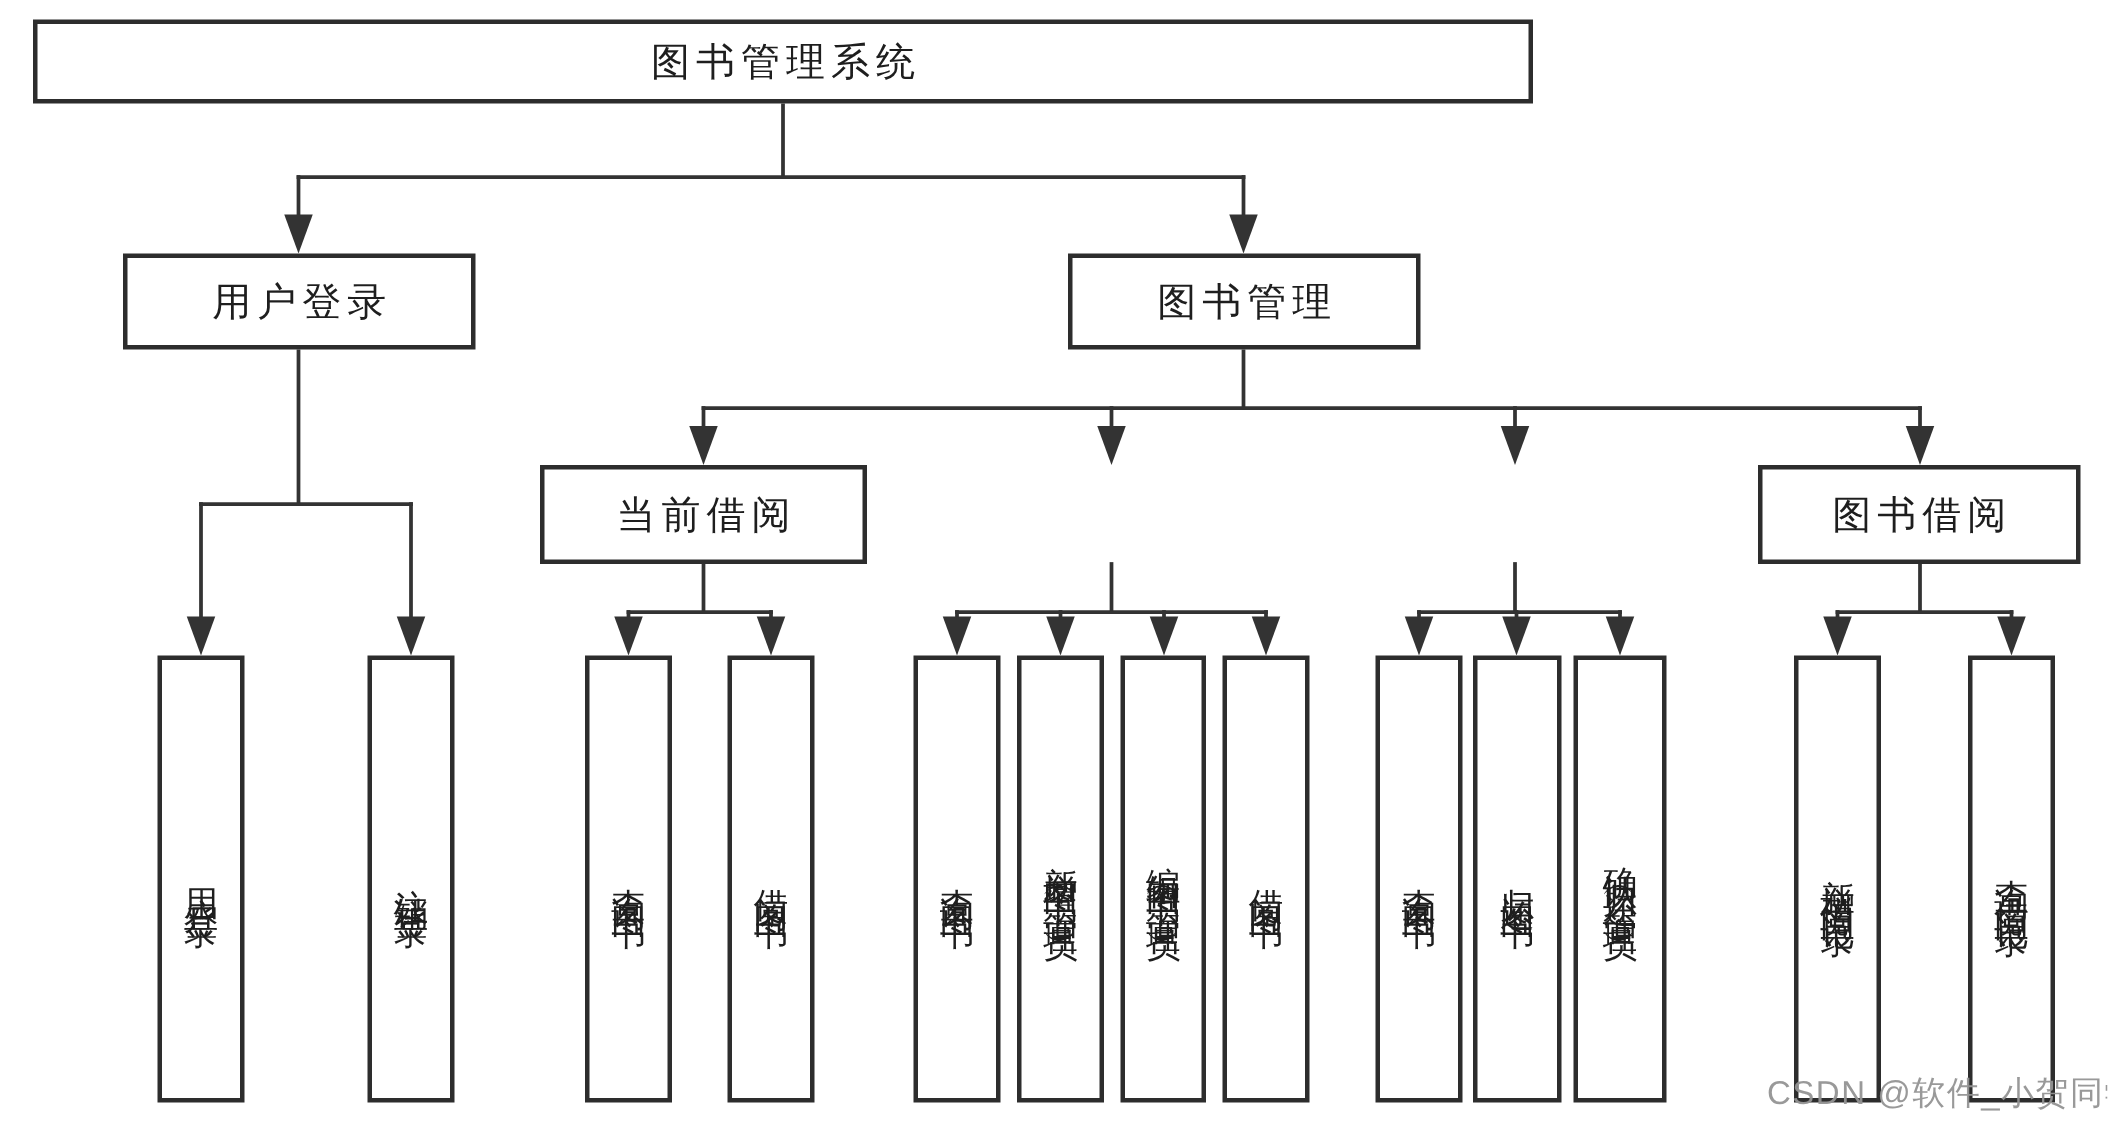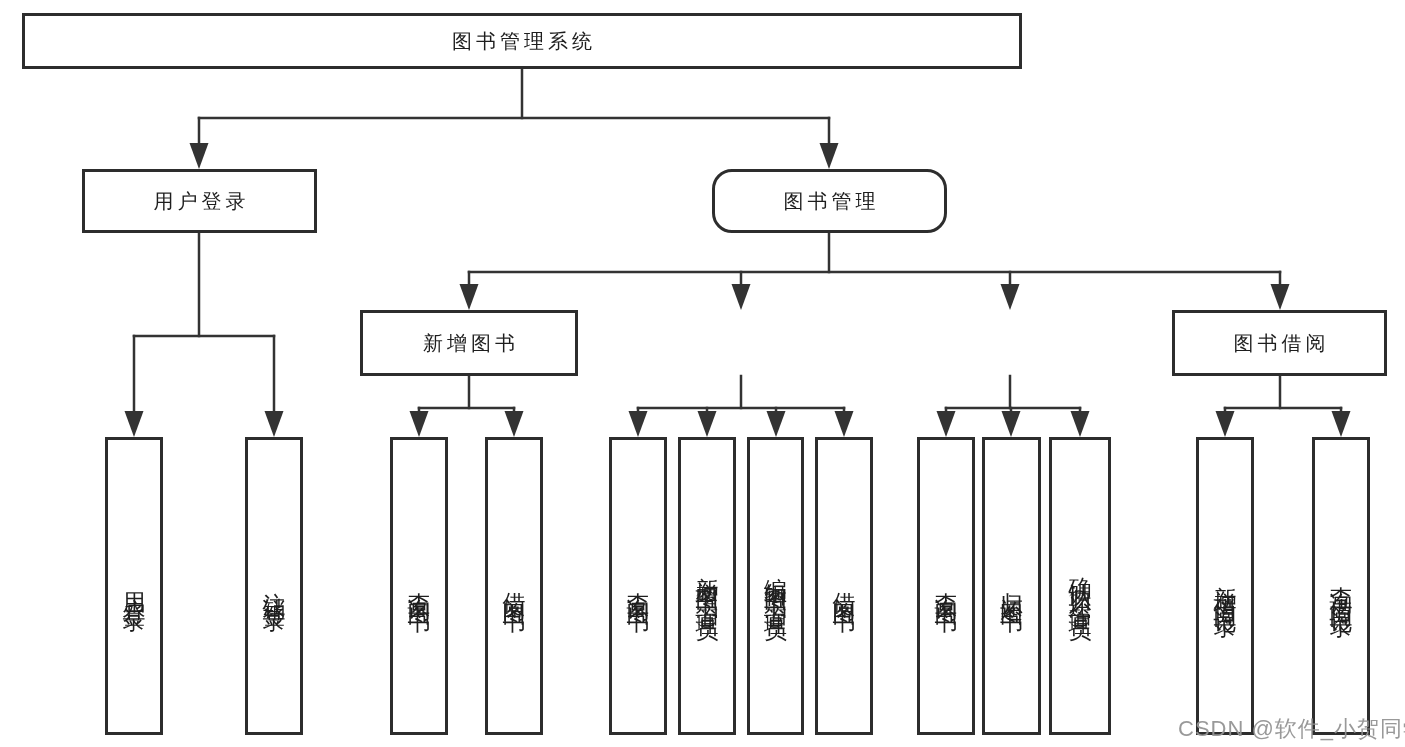--- a/index.html
+++ b/index.html
@@ -22,21 +22,21 @@
     box-sizing: border-box;
     border: 3px solid #2d2d2d;
     background: #ffffff;
     display: flex;
     align-items: center;
     justify-content: center;
     color: #1e1e1e;
     z-index: 2;
   }
   .box.h {
-    font-size: 20px;
+    font-size: 26px;
     letter-spacing: 4px;
     text-indent: 4px; 
     white-space: nowrap;
   }
   .box.v {
     writing-mode: vertical-rl;
     text-orientation: mixed;
     font-size: 23px;
     letter-spacing: 6px;
     line-height: 1;
@@ -108,23 +108,23 @@
       <line x1="1225" y1="408" x2="1341" y2="408" stroke="#333333" stroke-width="2.5" stroke-linecap="square"></line>
       <line x1="1225" y1="408" x2="1225" y2="415" stroke="#333333" stroke-width="2.5" stroke-linecap="square"></line>
       <polygon points="1215.5,411 1234.5,411 1225,437" fill="#333333"></polygon>
       <line x1="1341" y1="408" x2="1341" y2="415" stroke="#333333" stroke-width="2.5" stroke-linecap="square"></line>
       <polygon points="1331.5,411 1350.5,411 1341,437" fill="#333333"></polygon>
     </svg>
 
   <div class="box h" style="left:22px; top:13px; width:1000px; height:56px;">图书管理系统</div>
 
   <div class="box h" style="left:82px; top:169px; width:235px; height:64px;">用户登录</div>
-  <div class="box h" style="left:712px; top:169px; width:235px; height:64px;border-radius:20px;">图书管理</div>
+  <div class="box h" style="left:712px; top:169px; width:235px; height:64px;">图书管理</div>
 
-  <div class="box h" style="left:360px; top:310px; width:218px; height:66px;">新增图书</div>
+  <div class="box h" style="left:360px; top:310px; width:218px; height:66px;">当前借阅</div>
   <div class="box h" style="left:1172px; top:310px; width:215px; height:66px;">图书借阅</div>
 
   <div class="box v" style="left:105px; top:437px; width:58px; height:298px;">用户登录</div>
   <div class="box v" style="left:245px; top:437px; width:58px; height:298px;">注销登录</div>
 
   <div class="box v" style="left:390px; top:437px; width:58px; height:298px;">查询图书</div>
   <div class="box v" style="left:485px; top:437px; width:58px; height:298px;">借阅图书</div>
 
   <div class="box v" style="left:609px; top:437px; width:58px; height:298px;">查询图书</div>
   <div class="box v" style="left:678px; top:437px; width:58px; height:298px;">新增图书（管理员）</div>

